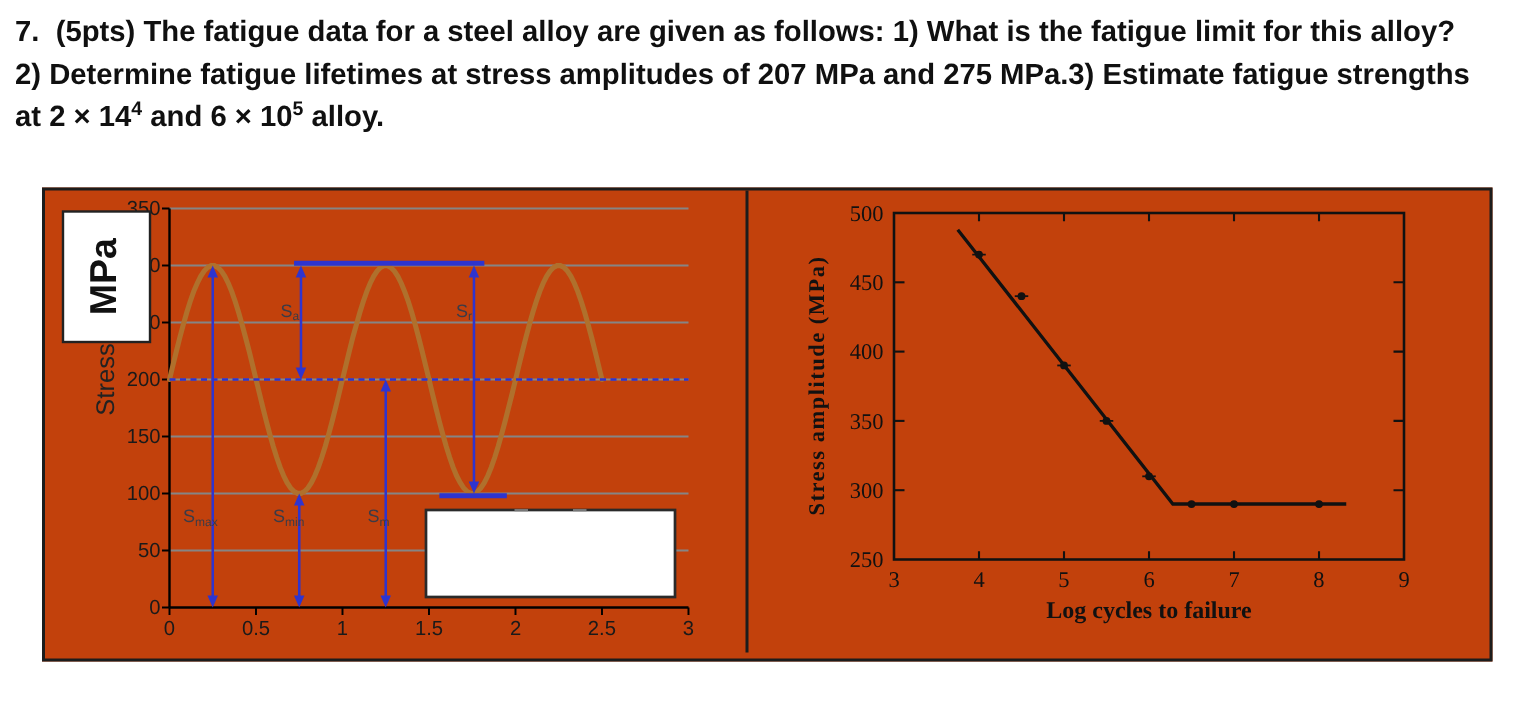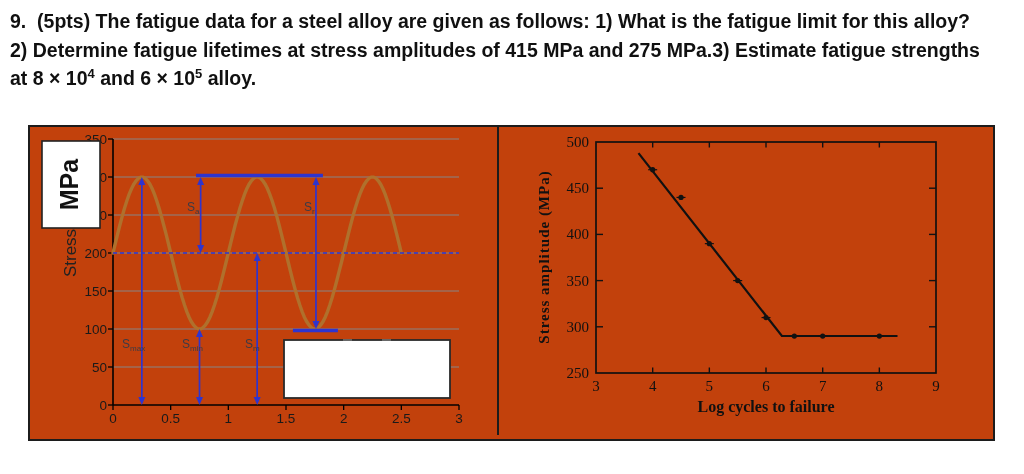--- a/index.html
+++ b/index.html
@@ -24,23 +24,23 @@
   text{user-select:none;}
   .lc-tick{font-family:"Liberation Sans",sans-serif;font-size:13.5px;fill:#1a1a1a;}
   .lc-annot-label{font-family:"Liberation Sans",sans-serif;fill:#3b3b47;}
   .rc-tick{font-family:"Liberation Serif",serif;font-size:15px;fill:#111;}
   .rc-axis-label{font-family:"Liberation Serif",serif;font-weight:bold;fill:#111;}
 </style>
 </head>
 <body>
 
 <div class="question">
-  <div class="q-line">9.  (5pts) The fatigue data for a steel alloy are given as follows: 1) What is the fatigue limit for this alloy?</div>
-  <div class="q-line">2) Determine fatigue lifetimes at stress amplitudes of 415 MPa and 275 MPa.3) Estimate fatigue strengths</div>
-  <div class="q-line"><span>at 8 × 10</span><sup>4</sup><span> and 6 × 10</span><sup>5</sup><span> alloy.</span></div>
+  <div class="q-line">7.  (5pts) The fatigue data for a steel alloy are given as follows: 1) What is the fatigue limit for this alloy?</div>
+  <div class="q-line">2) Determine fatigue lifetimes at stress amplitudes of 207 MPa and 275 MPa.3) Estimate fatigue strengths</div>
+  <div class="q-line"><span>at 2 × 14</span><sup>4</sup><span> and 6 × 10</span><sup>5</sup><span> alloy.</span></div>
 </div>
 
 <div class="board">
   <div class="divider"></div>
 
   <svg id="leftChart" class="chart-svg" width="467" height="308" viewBox="0 0 467 308" xmlns="http://www.w3.org/2000/svg">
     <g id="lc-grid">
         <line x1="83" y1="240" x2="429" y2="240" stroke="#858585" stroke-width="1.2"></line>
         <line x1="83" y1="202" x2="429" y2="202" stroke="#858585" stroke-width="1.2"></line>
         <line x1="83" y1="164" x2="429" y2="164" stroke="#858585" stroke-width="1.2"></line>

